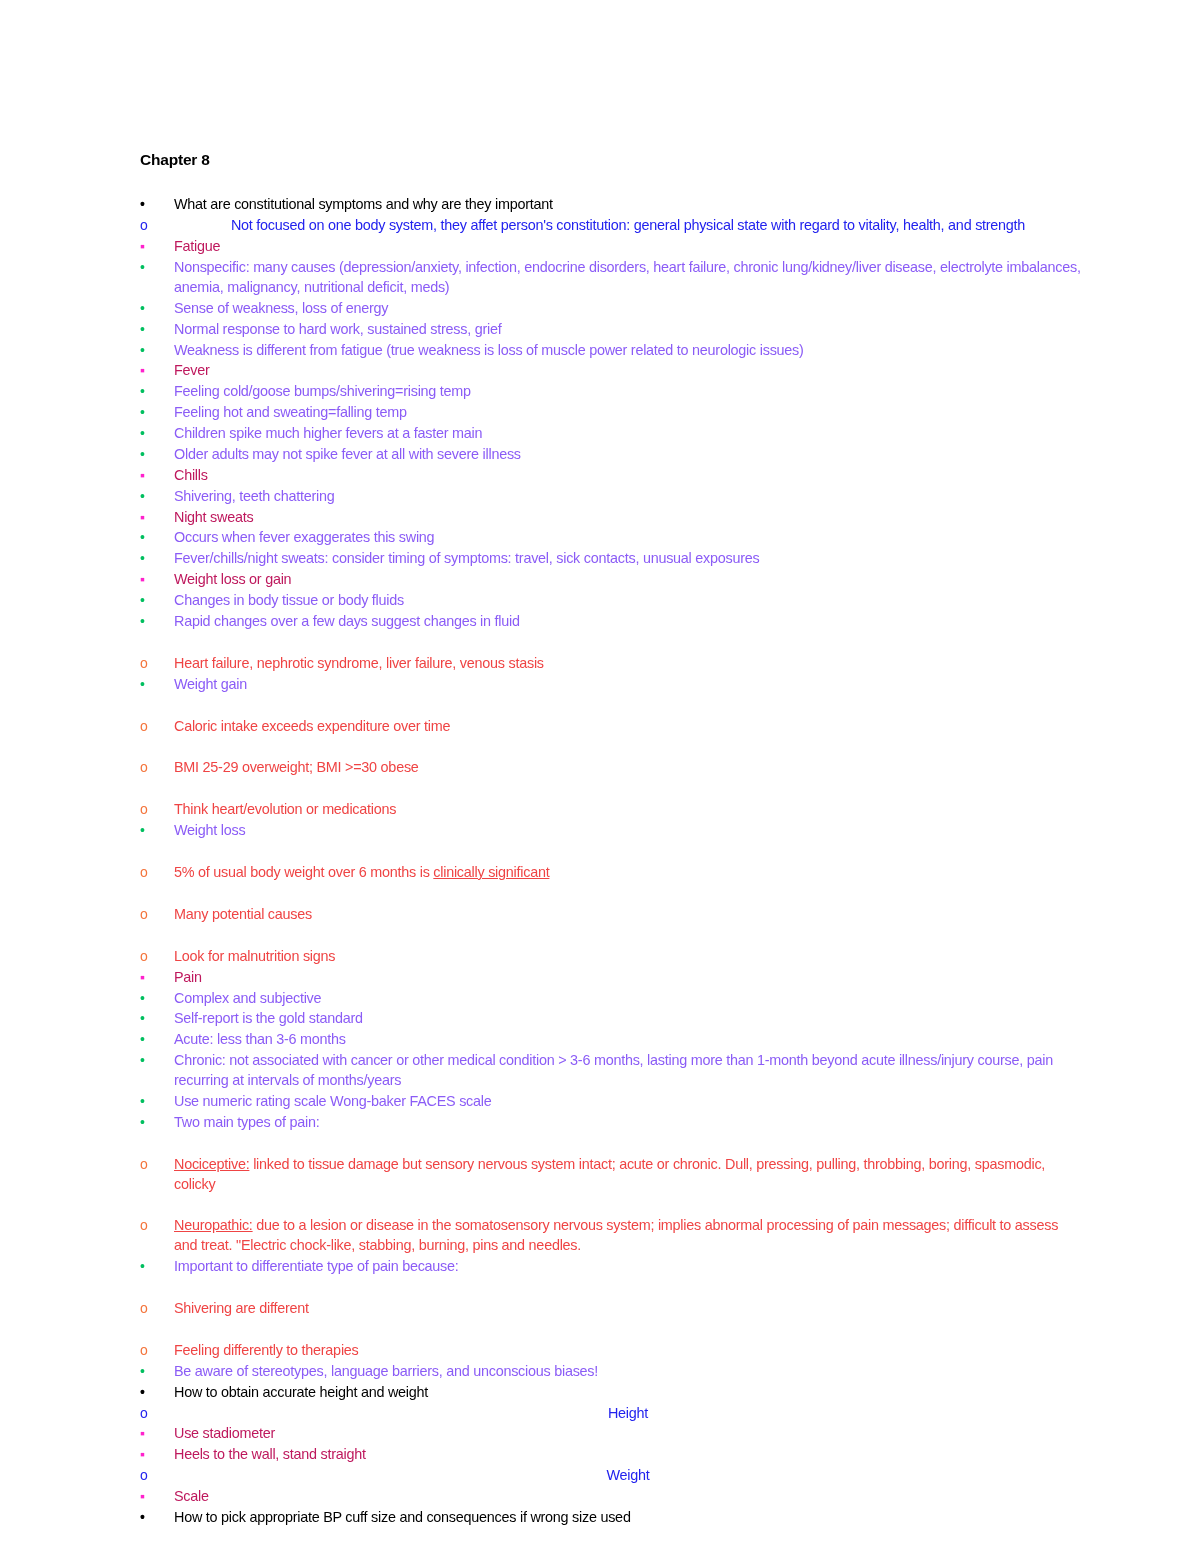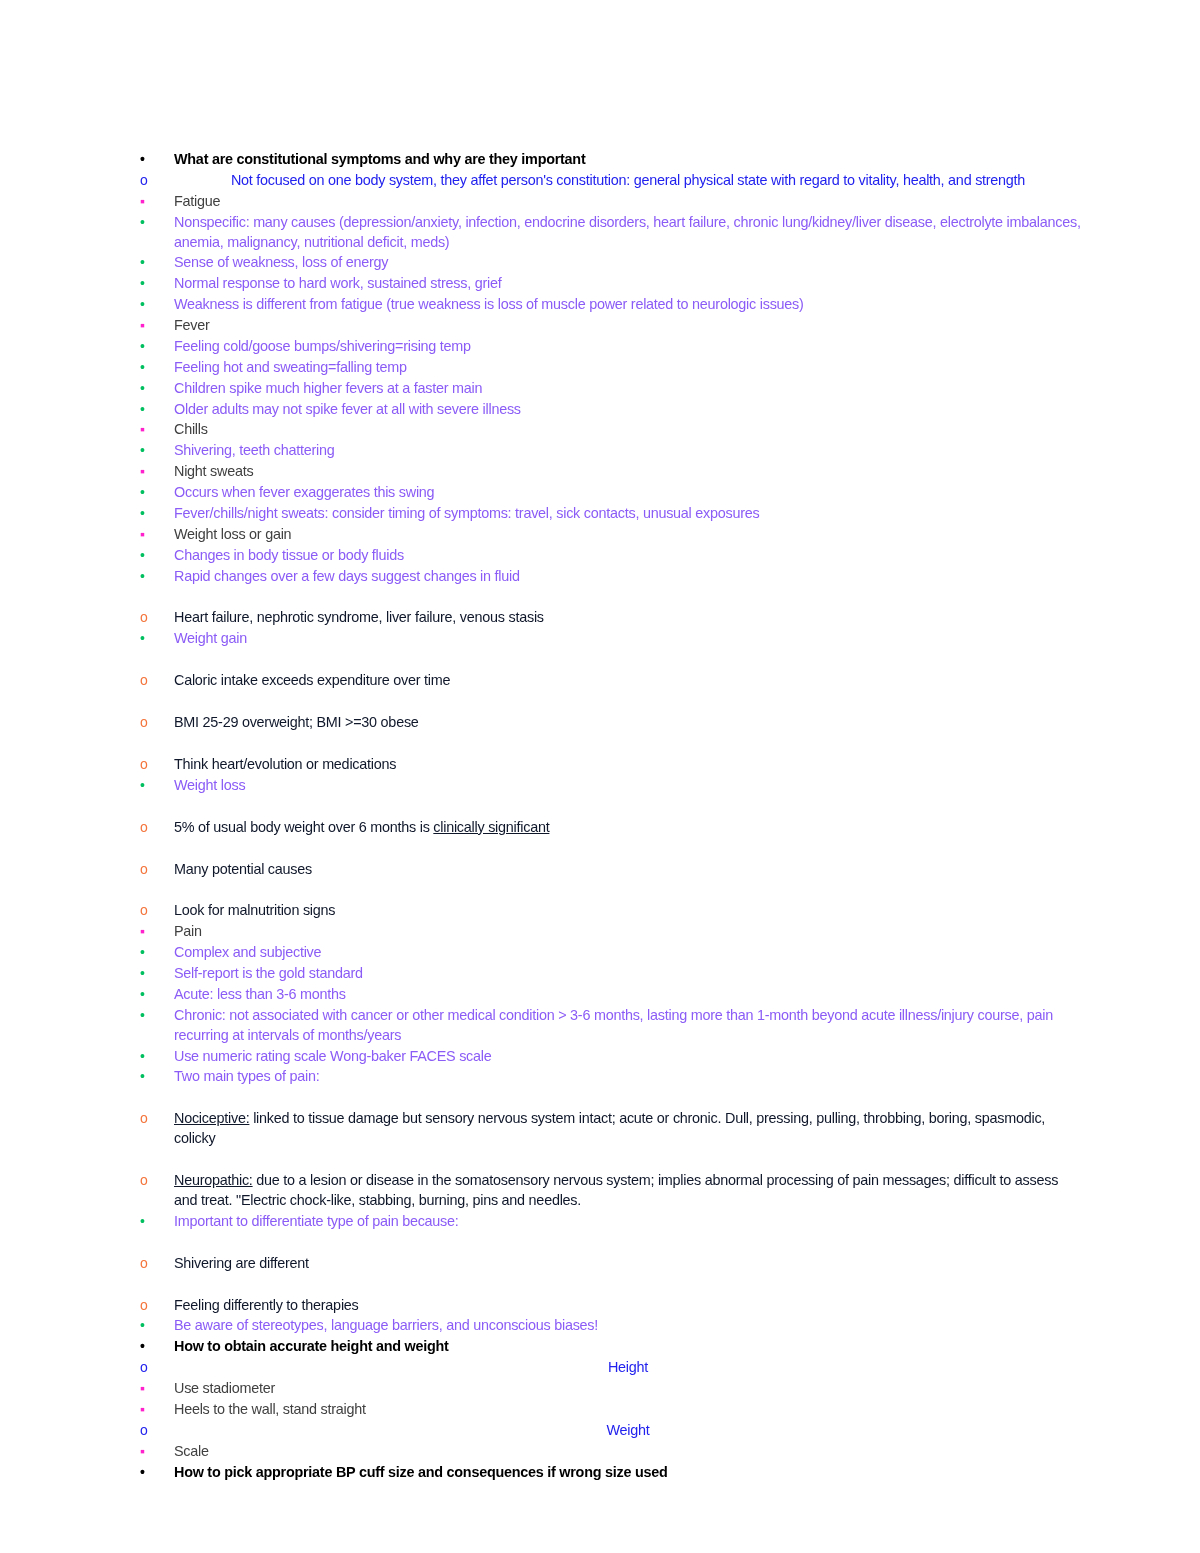--- a/index.html
+++ b/index.html
@@ -57,42 +57,43 @@
     letter-spacing: -0.25px;
   }
 
   
   .l1 { margin-left: 34px; }
   .l2 { margin-left: 70px; }
   .l3 { margin-left: 70px; }
   .l4 { margin-left: 70px; }
 
   
-  .lev1 > .txt { color:#000000; font-weight: bold; font-size: 14.6px; letter-spacing:-0.3px; }
+  .lev1 > .txt { color:#000000; font-weight: normal; font-size: 14.6px; letter-spacing:-0.3px; }
   .lev1 > .bullet { color:#000000; font-weight: bold; }
 
   .lev2 > .txt { color:#2222ee;text-align:center; }
   .lev2 > .bullet { color:#2222ee; font-size: 12.5px; }
 
-  .lev3 > .txt { color:#404040; }
+  .lev3 > .txt { color:#be185d; }
   .lev3 > .bullet { color:#ff22cc; font-size: 10px; }
 
   .lev4 > .txt { color:#8b5cf6; }
   .lev4 > .bullet { color:#00bf5f; font-size: 12px; }
 
-  .lev5 > .txt { color:#0f172a;margin-top:22px; }
+  .lev5 > .txt { color:#ef4444;margin-top:22px; }
   .lev5 > .bullet { color:#f4743b; font-size: 12.5px; }
 
   .u { text-decoration: underline; }
 </style>
 </head>
 <body>
 
 <div class="page">
 
+  <div class="doc-title">Chapter 8</div>
 
   <ul class="lvl">
 
     <li class="item lev1">
       <span class="bullet">•</span>
       <span class="txt">What are constitutional symptoms and why are they important</span>
     </li>
 
     <ul class="lvl l1">
       <li class="item lev2">

